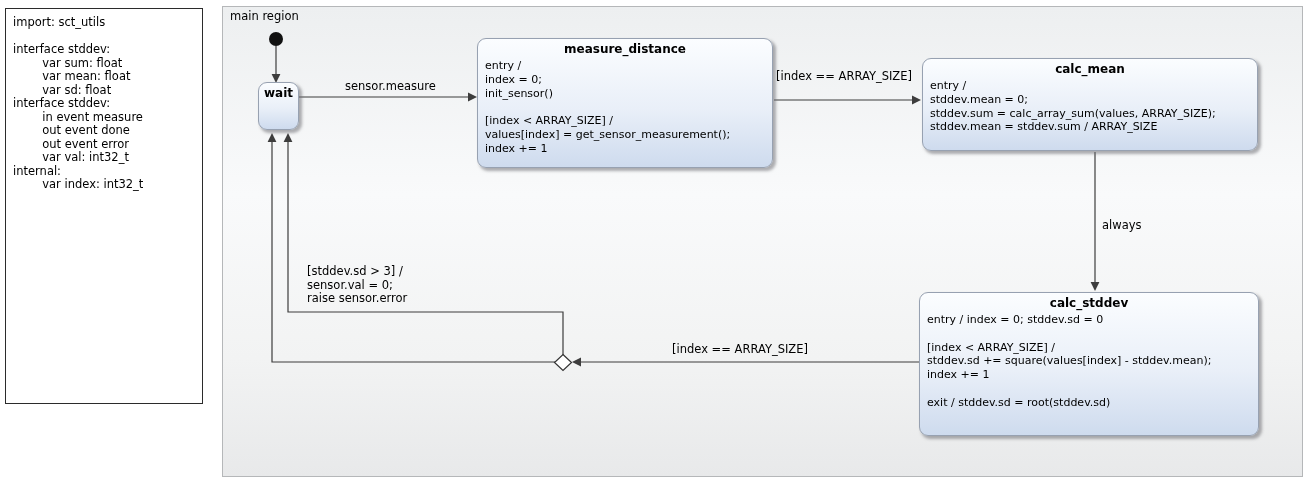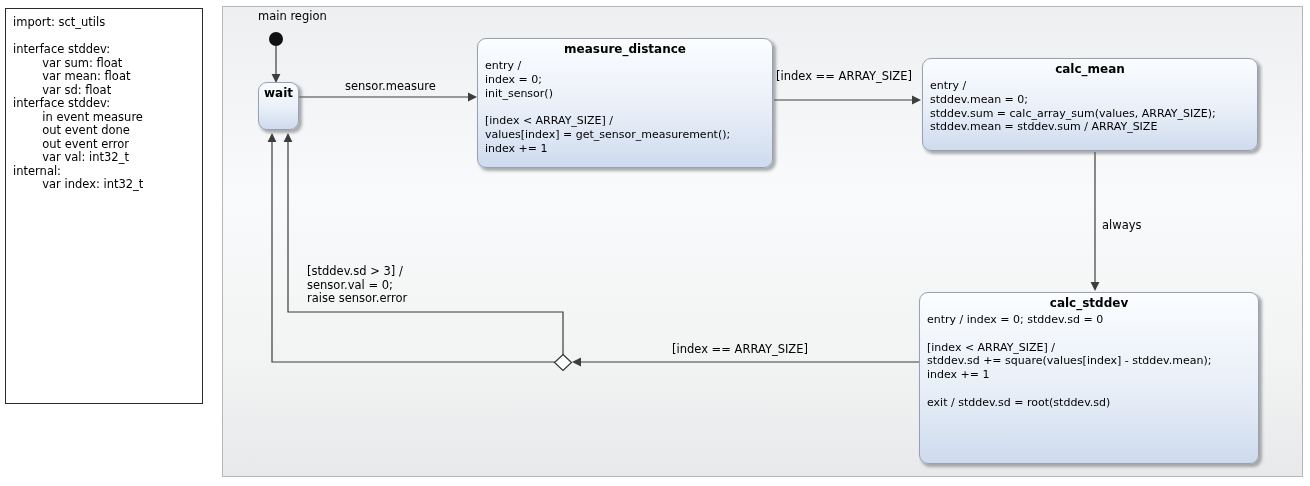--- a/index.html
+++ b/index.html
@@ -10,21 +10,21 @@
   .decl-panel { position:absolute; left:5px; top:8px; width:198px; height:396px;
     background:#ffffff; border:1px solid #2b2b2b; box-sizing:border-box; }
   .decl-title { text-align:center; font-size:12px; padding-top:5px; }
   .decl-lines { padding:7px 2px 0 7px; }
   .decl-lines div { white-space:pre; font-size:11.5px; line-height:13.5px; min-height:13.5px; }
 
   
   .region { position:absolute; left:222px; top:6px; width:1081px; height:471px; box-sizing:border-box;
     border:1px solid #b5b7b9;
     background:linear-gradient(180deg,#edeff0 0%,#f9fafb 40%,#f2f3f3 75%,#e8e9ea 100%); }
-  .region-label { position:absolute; left:230px; top:10px; font-size:12px;margin-left:28px; }
+  .region-label { position:absolute; left:230px; top:10px; font-size:12px; }
 
   
   .state { position:absolute; box-sizing:border-box; border:1px solid #97a1b1; border-radius:9px;
     background:linear-gradient(180deg,#fbfdff 0%,#e9eff8 55%,#cedbee 100%);
     box-shadow:2.5px 2.5px 3px rgba(110,110,115,0.55); }
   .state-title { text-align:center; font-weight:bold; font-size:12px; padding-top:3px; }
   .state-body { font-size:11px; line-height:13.8px; padding:3px 7px 0 7px; white-space:pre-line; }
 
   
   .t-label { position:absolute; font-size:11.5px; line-height:13.5px; white-space:pre-line; }
@@ -114,21 +114,21 @@
   </div>
 
   <div class="state" style="left:922px; top:58px; width:336px; height:93px;">
     <div class="state-title">calc_mean</div>
     <div class="state-body">entry /
 stddev.mean = 0;
 stddev.sum = calc_array_sum(values, ARRAY_SIZE);
 stddev.mean = stddev.sum / ARRAY_SIZE</div>
   </div>
 
-  <div class="state" style="left:919px; top:292px; width:340px; height:172px;">
+  <div class="state" style="left:919px; top:292px; width:340px; height:144px;">
     <div class="state-title">calc_stddev</div>
     <div class="state-body">entry / index = 0; stddev.sd = 0
 
 [index &lt; ARRAY_SIZE] /
 stddev.sd += square(values[index] - stddev.mean);
 index += 1
 
 exit / stddev.sd = root(stddev.sd)</div>
   </div>
 

